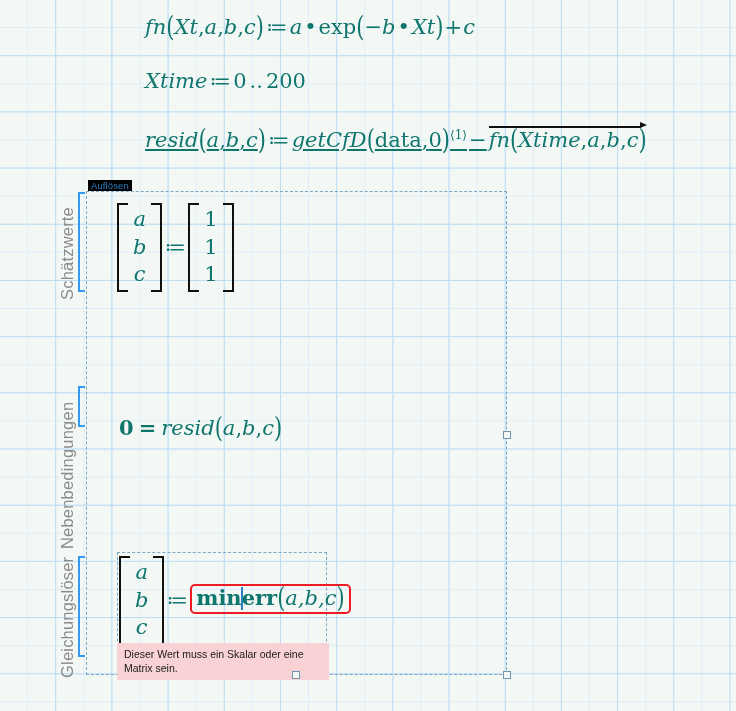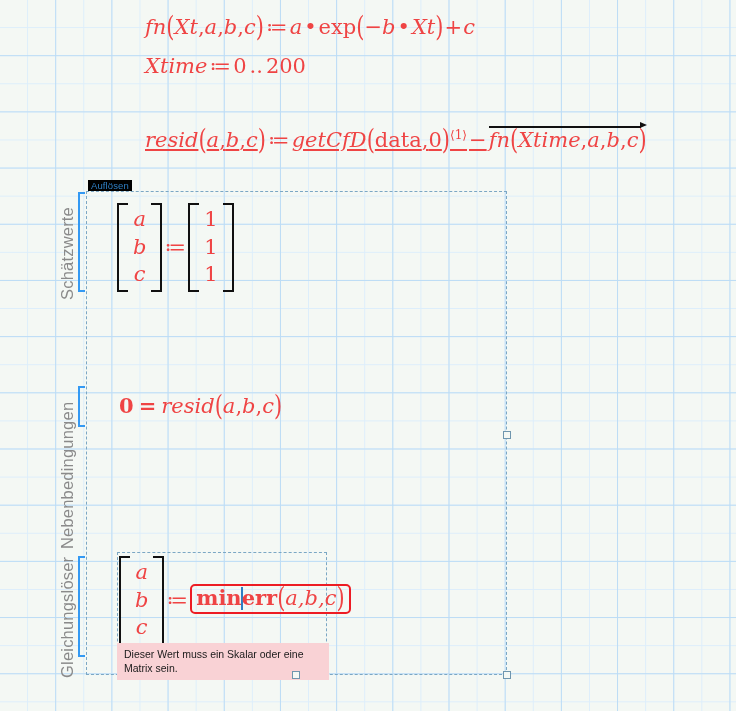--- a/index.html
+++ b/index.html
@@ -25,21 +25,21 @@
       56.2px 56.2px,
       28.1px 28.1px,
       28.1px 28.1px;
     background-position:-1px -1px,-1px -1px,-1px -1px,-1px -1px;
   }
 
   
   .math{
     font-family:"DejaVu Serif","Liberation Serif",serif;
     font-style:italic;
-    color:#ef4444;
+    color:#0f766e;
     white-space:nowrap;
     line-height:1;
   }
   .up{font-style:normal;}
   .region{position:absolute;}
 
   .eq{font-size:21px;}
 
   
   .assign{font-style:normal;display:inline-block;padding:0 2px;
@@ -137,21 +137,21 @@
 </style>
 </head>
 <body>
 
 <div id="grid"></div>
 
 <div class="region eq math" style="left:145px;top:17px;">
   <span>fn</span><span class="paren">(</span><span>Xt</span><span class="up">,</span><span>a</span><span class="up">,</span><span>b</span><span class="up">,</span><span>c</span><span class="paren">)</span><span class="assign">≔</span><span>a</span><span class="up" style="padding:0 2px;">•</span><span class="up">exp</span><span class="paren">(</span><span class="up">−</span><span>b</span><span class="up" style="padding:0 2px;">•</span><span>Xt</span><span class="paren">)</span><span class="up" style="padding:0 1px;">+</span><span>c</span>
 </div>
 
-<div class="region eq math" style="left:145px;top:56px;">
+<div class="region eq math" style="left:145px;top:71px;">
   <span>Xtime</span><span class="assign">≔</span><span class="up">0</span><span class="up" style="padding:0 3px;">..</span><span class="up">200</span>
 </div>
 
 <div class="region eq math" style="left:145px;top:124px;text-decoration:underline;">
   <span>resid</span><span class="paren">(</span><span>a</span><span class="up">,</span><span>b</span><span class="up">,</span><span>c</span><span class="paren">)</span><span class="assign">≔</span><span>getCfD</span><span class="paren">(</span><span class="up">data</span><span class="up">,</span><span class="up">0</span><span class="paren">)</span><span class="sup">⟨1⟩</span><span class="up" style="padding:0 2px;">−</span><span class="vecacc"><span>fn</span><span class="paren">(</span><span>Xtime</span><span class="up">,</span><span>a</span><span class="up">,</span><span>b</span><span class="up">,</span><span>c</span><span class="paren">)</span></span>
 </div>
 
 <div id="solve-block"></div>
 <div id="solve-label">Auflösen</div>
 
@@ -174,21 +174,21 @@
       <span>1</span>
       <span>1</span>
     </span>
     <span class="brk r"></span>
   </span>
 </div>
 
 <div class="sect-label" style="left:58px;top:389px;height:160px;">Nebenbedingungen</div>
 <div class="sect-bracket" style="left:78px;top:386px;height:41px;"></div>
 
-<div class="region eq math" style="left:119px;top:395px;">
+<div class="region eq math" style="left:119px;top:417px;">
   <span class="up" style="font-weight:bold;">0</span><span class="up" style="padding:0 5px;font-weight:bold;">=</span><span>resid</span><span class="paren">(</span><span>a</span><span class="up">,</span><span>b</span><span class="up">,</span><span>c</span><span class="paren">)</span>
 </div>
 
 <div class="sect-label" style="left:58px;top:556px;height:122px;">Gleichungslöser</div>
 <div class="sect-bracket" style="left:78px;top:556px;height:101px;"></div>
 
 <div id="solver-sub"></div>
 
 <div class="region math" style="left:119px;top:556px;">
   <span class="mtx">

